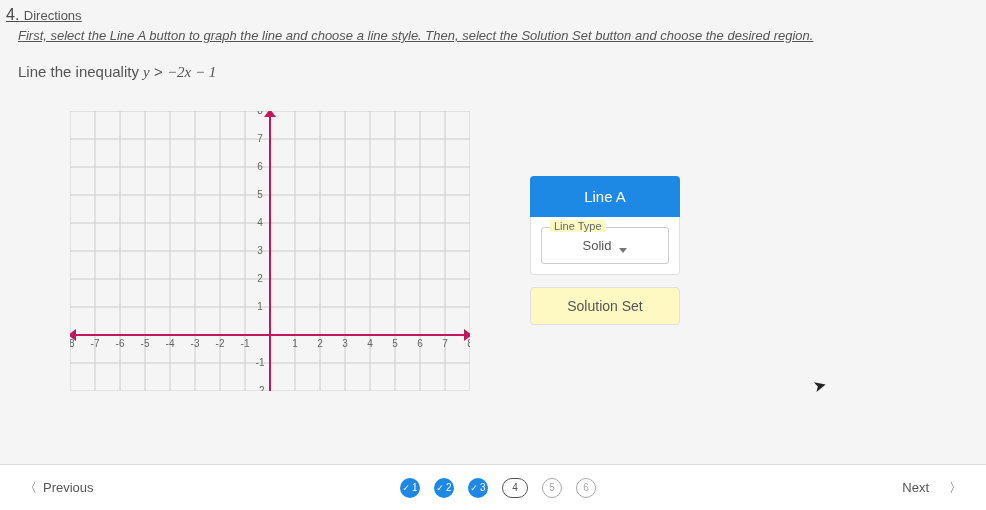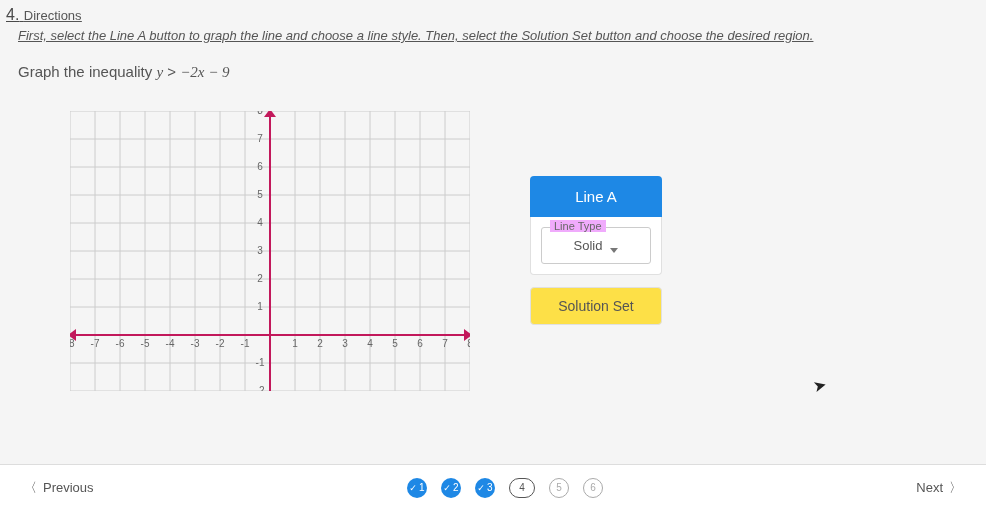--- a/index.html
+++ b/index.html
@@ -51,21 +51,21 @@
     .grid-line { stroke: #ccc; stroke-width: 1; }
     .axis-line { stroke: #c2185b; stroke-width: 2; }
     .tick-label { font-size: 10px; fill: #666; text-anchor: middle; }
     .arrow-head { fill: #c2185b; }
     
     .controls-col {
       display: flex;
       flex-direction: column;
       gap: 12px;
       margin-top: 65px;
-      width: 132px;
+      width: 150px;
     }
     .line-a-btn {
       background: #1e88e5;
       color: white;
       border: none;
       padding: 12px;
       font-size: 15px;
       text-align: center;
       border-radius: 4px 4px 0 0;
       cursor: pointer;
@@ -80,21 +80,21 @@
     .line-type-box {
       border: 1px solid #ccc;
       border-radius: 3px;
       position: relative;
       padding: 8px 8px;
     }
     .line-type-legend {
       position: absolute;
       top: -8px;
       left: 8px;
-      background: #f0abfc;
+      background: #fef9c3;
       padding: 0 4px;
       font-size: 11px;
       color: #666;
     }
     .line-type-select {
       display: flex;
       justify-content: center;
       align-items: flex-end;
       gap: 8px;
       font-size: 13px;
@@ -102,21 +102,21 @@
       cursor: pointer;
       padding: 2px 6px;
     }
     .caret-down {
       width: 0; height: 0;
       border-left: 4px solid transparent;
       border-right: 4px solid transparent;
       border-top: 5px solid #777;
     }
     .solution-set-btn {
-      background: #fde047;
+      background: #fef9c3;
       border: 1px solid #e0e0e0;
       padding: 10px;
       font-size: 14px;
       color: #555;
       text-align: center;
       border-radius: 4px;
       cursor: pointer;
     }
     
     .footer {
@@ -178,21 +178,21 @@
       border: 1px solid #aaa;
       color: #aaa;
       background: #fff;
     }
     .next-btn {
       color: #555;
       font-size: 13px;
       cursor: pointer;
       display: flex;
       align-items: center;
-      gap: 6px;
+      gap: 20px;
       padding: 6px 10px;
     }
     .cursor-pointer {
       position: absolute;
       right: 160px;
       bottom: 115px;
       font-size: 16px;
       color: #222;
       transform: rotate(-15deg);
     }
@@ -200,23 +200,23 @@
 </head>
 <body>
 
 <div class="header">
   <span>4.</span>
   <span class="directions-label">Directions</span>
 </div>
 <div class="directions-text">First, select the Line A button to graph the line and choose a line style. Then, select the Solution Set button and choose the desired region.</div>
 
 <div class="prompt">
-  <span>Graph the inequality </span><span class="math-var">y</span>
+  <span>Line the inequality </span><span class="math-var">y</span>
   <span>&gt;</span>
-  <span class="math-var">−2x − 9</span>
+  <span class="math-var">−2x − 1</span>
 </div>
 
 <div class="main-area">
   <div class="graph-container">
     <svg class="graph" width="400" height="280" id="graph-svg">
         <line class="grid-line" x1="0" y1="0" x2="0" y2="280"></line>
         <line class="grid-line" x1="25" y1="0" x2="25" y2="280"></line>
         <line class="grid-line" x1="50" y1="0" x2="50" y2="280"></line>
         <line class="grid-line" x1="75" y1="0" x2="75" y2="280"></line>
         <line class="grid-line" x1="100" y1="0" x2="100" y2="280"></line>

